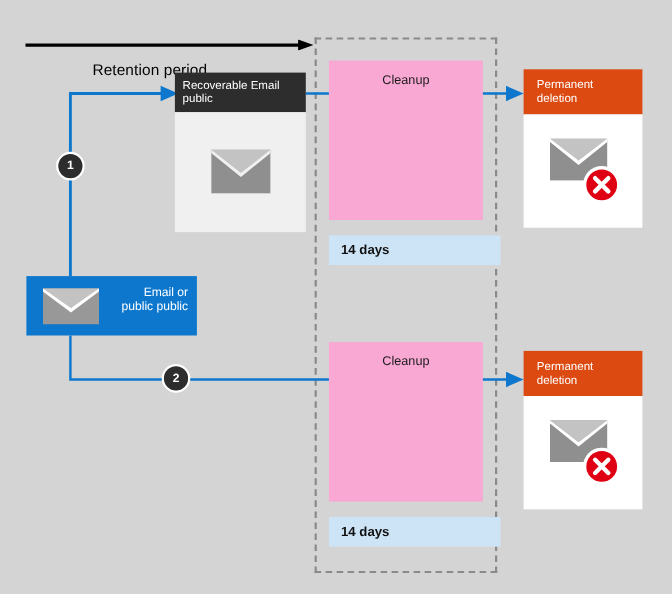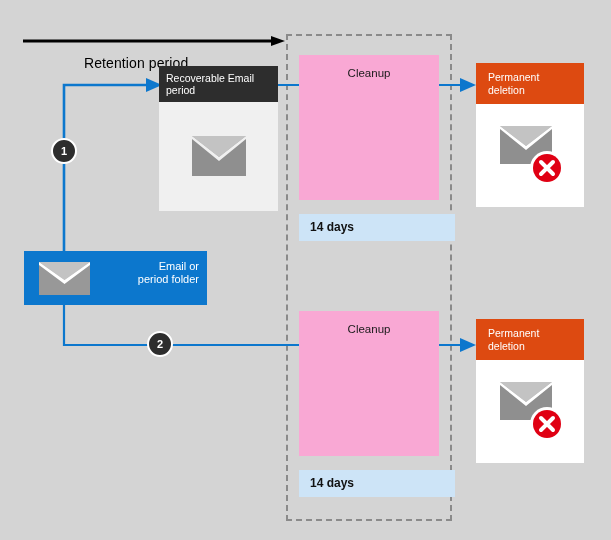--- a/index.html
+++ b/index.html
@@ -78,21 +78,20 @@
     background: #f0f0f0;
   }
 
   
   #email-card {
     left: 24px;
     top: 251px;
     width: 155px;
     height: 54px;
     background: #0c77cd;
-    padding-left: 28px;
   }
   #email-card .label {
     position: absolute;
     right: 8px;
     top: 9px;
     width: 84px;
     text-align: right;
     color: #ffffff;
     font-size: 11px;
     line-height: 13px;
@@ -206,40 +205,40 @@
     <line x1="278" y1="85" x2="462" y2="85" stroke="#0c77cd" stroke-width="2.2"></line>
     <polygon points="460,78 476,85 460,92" fill="#0c77cd"></polygon>
 
     <path d="M 64,305 L 64,345 L 462,345" fill="none" stroke="#0c77cd" stroke-width="2.2"></path>
     <polygon points="460,338 476,345 460,352" fill="#0c77cd"></polygon>
   </svg>
 
   <div class="abs" id="rif-card">
     <div id="rif-header">
       <span>Recoverable Email</span><br>
-      <span>period</span>
+      <span>public</span>
     </div>
     <div id="rif-body">
       <svg class="env" style="left:33px; top:34px;" width="54" height="40" viewBox="0 0 54 40">
         <rect x="0" y="0" width="54" height="40" fill="#8f8f8f"></rect>
         <polygon points="0,0 54,0 27,21" fill="#c3c3c3"></polygon>
         <polygon points="0,0 27,21 54,0 54,3 27,25 0,3" fill="#f0f0f0"></polygon>
       </svg>
     </div>
   </div>
 
   <div class="abs" id="email-card">
     <svg class="env" style="left:15px; top:11px;" width="51" height="33" viewBox="0 0 51 33">
       <rect x="0" y="0" width="51" height="33" fill="#989898"></rect>
       <polygon points="0,0 51,0 25.5,18" fill="#c3c3c3"></polygon>
       <polygon points="0,0 25.5,18 51,0 51,3 25.5,22 0,3" fill="#ffffff"></polygon>
     </svg>
     <div class="label">
       <span>Email or</span><br>
-      <span>period folder</span>
+      <span>public public</span>
     </div>
   </div>
 
   <div class="abs step-badge" id="step-1">1</div>
   <div class="abs step-badge" id="step-2">2</div>
 
   <div class="abs cleanup-box" id="cleanup-box-1">
     <div class="title">Cleanup</div>
   </div>
   <div class="abs days-box" id="days-box-1">

